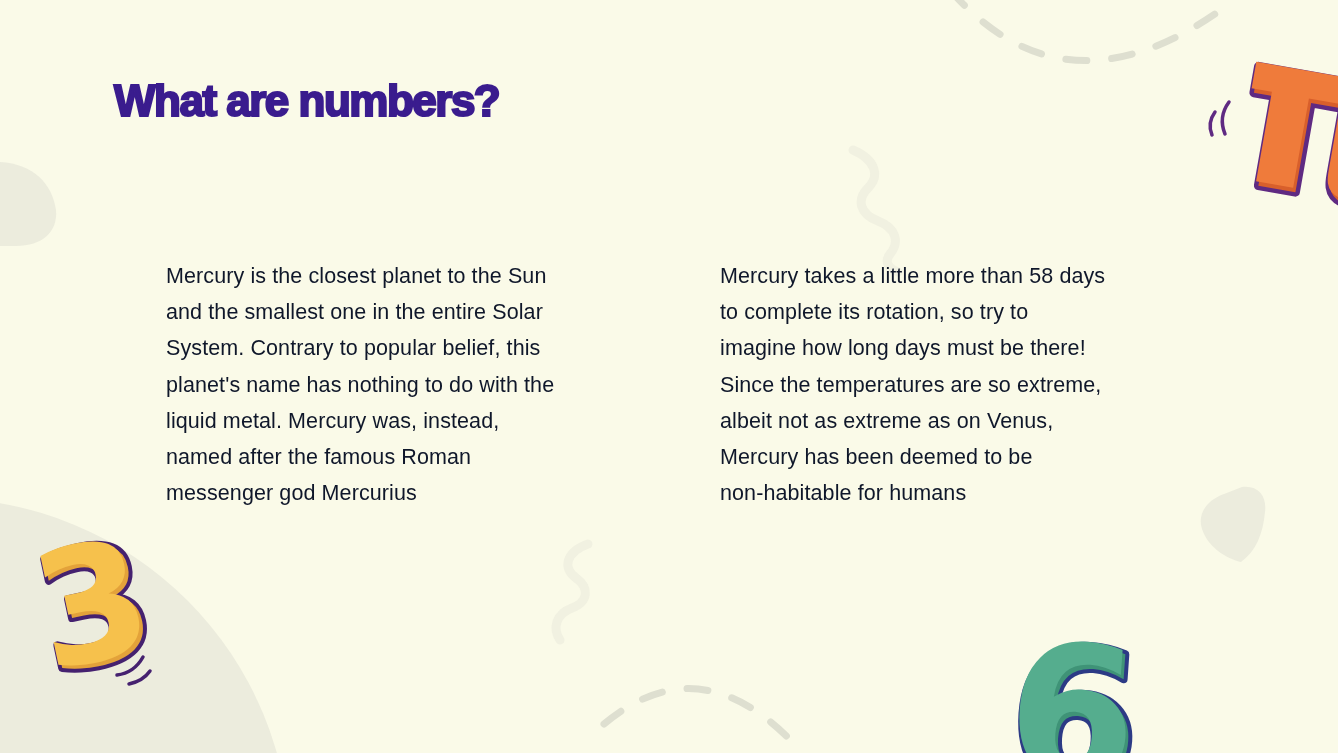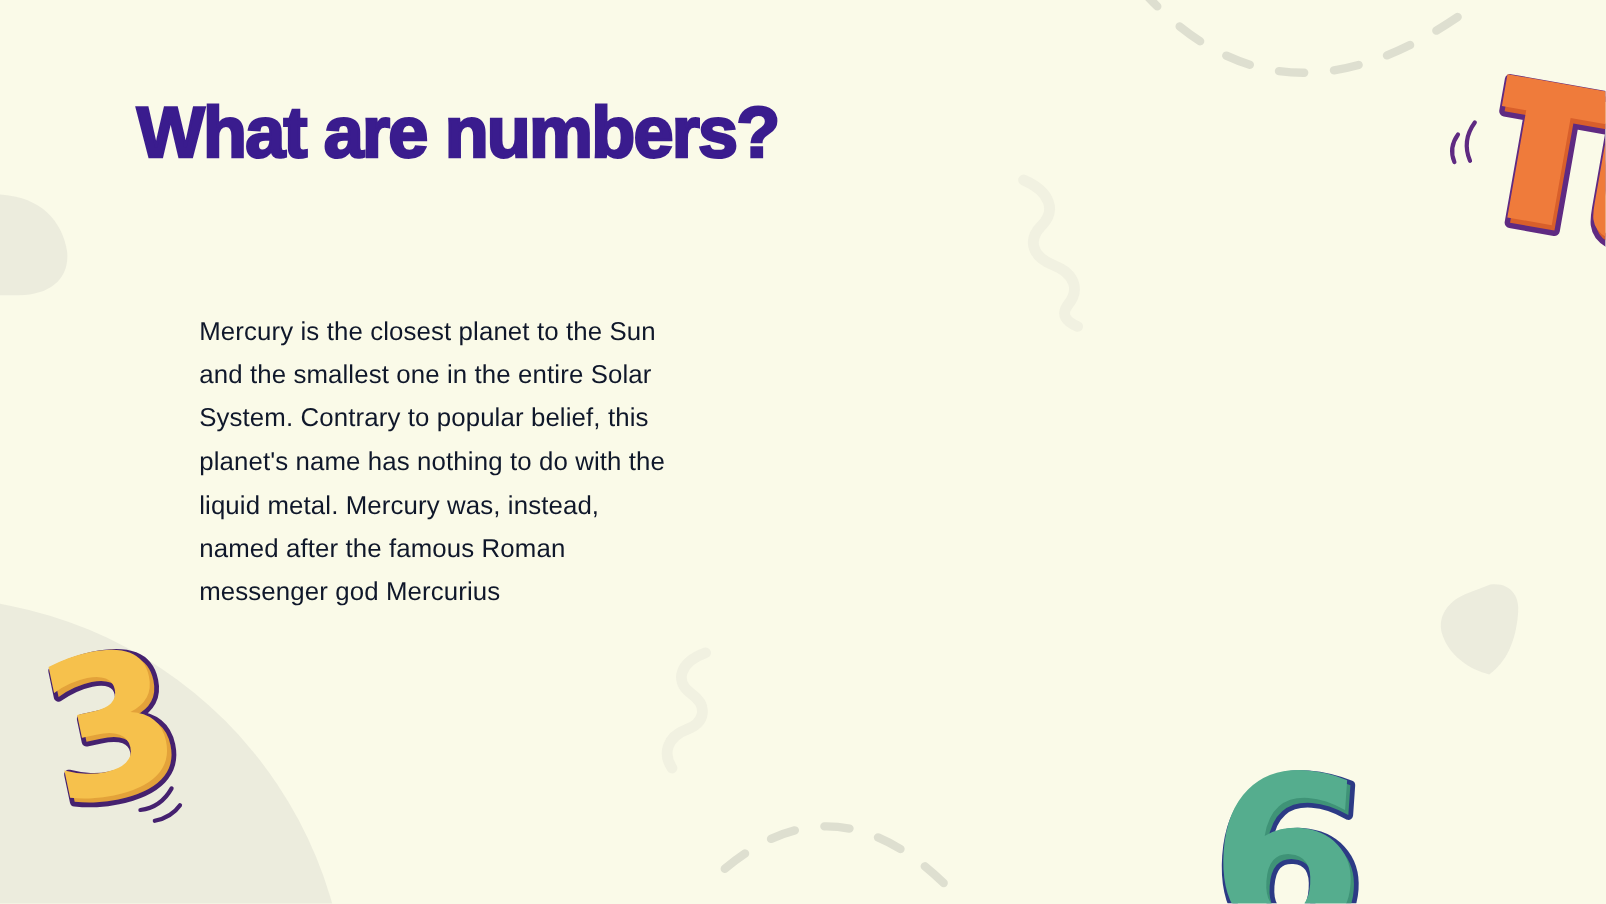--- a/index.html
+++ b/index.html
@@ -5,21 +5,21 @@
   html, body { margin: 0; padding: 0; }
   body { width: 1338px; height: 753px; overflow: hidden; background: #fafae8; }
   .slide {
     position: relative; width: 1338px; height: 753px; overflow: hidden;
     background: #fafae8;
     font-family: "Liberation Sans", sans-serif;
   }
   .bg-layer { position: absolute; left: 0; top: 0; width: 1338px; height: 753px; }
   .slide-title {
     position: absolute; left: 114px; top: 76px; margin: 0;
-    font-size: 60px; font-weight: bold; letter-spacing: -1.5px;
+    font-size: 44px; font-weight: bold; letter-spacing: -1.5px;
     color: #3a1c8e; -webkit-text-stroke: 2.2px #3a1c8e;
     font-family: "Liberation Sans", sans-serif;
   }
   .body-col {
     position: absolute; top: 258px; width: 478px;
     font-size: 21.5px; line-height: 36.2px; color: #0f172a;
     white-space: pre-line; letter-spacing: 0.1px;
     font-family: "Liberation Sans", sans-serif;
   }
   .col-left  { left: 166px; }
@@ -50,20 +50,27 @@
 
   <h1 class="slide-title">What are numbers?</h1>
 
   <div class="body-col col-left">Mercury is the closest planet to the Sun
 and the smallest one in the entire Solar
 System. Contrary to popular belief, this
 planet's name has nothing to do with the
 liquid metal. Mercury was, instead,
 named after the famous Roman
 messenger god Mercurius</div>
+  <div class="body-col col-right">Mercury takes a little more than 58 days
+to complete its rotation, so try to
+imagine how long days must be there!
+Since the temperatures are so extreme,
+albeit not as extreme as on Venus,
+Mercury has been deemed to be
+non-habitable for humans</div>
 
   <svg class="deco deco-pi" width="145" height="180" viewBox="0 0 145 180">
     <path d="M36,62 q-11,15 -4,32 M22,72 q-8,11 -3,23" fill="none" stroke-width="3.5" stroke-linecap="round" stroke="#5f2a82"></path>
     <g transform="rotate(10 95 95)">
       <text x="45" y="150" font-size="215" stroke-width="9" fill="#d85f2b" stroke="#5f2a82">π</text>
       <text x="42" y="146" font-size="215" fill="#ef7b3b">π</text>
     </g>
   </svg>
 
   <svg class="deco deco-three" width="140" height="150" viewBox="0 0 140 150">

